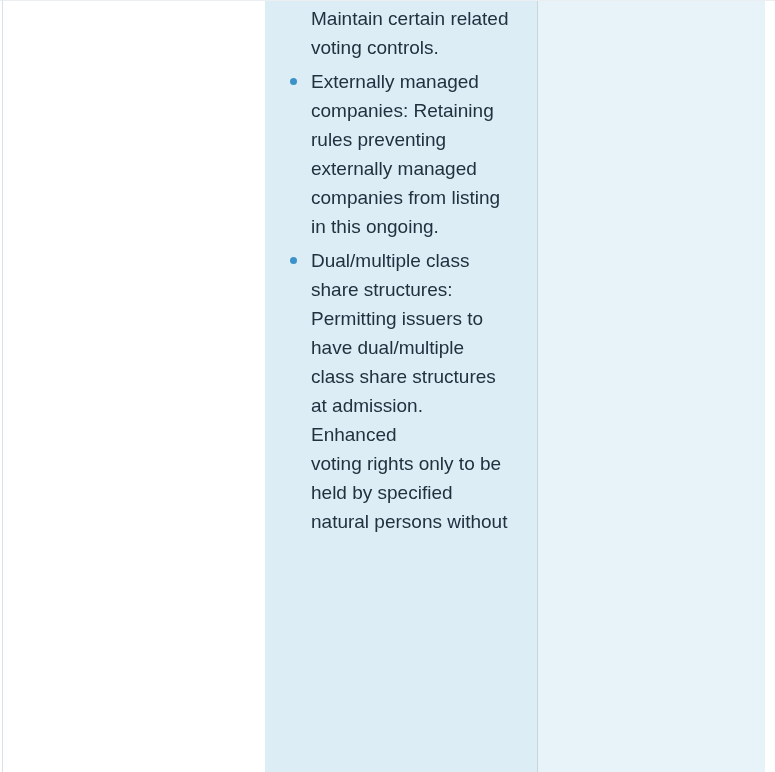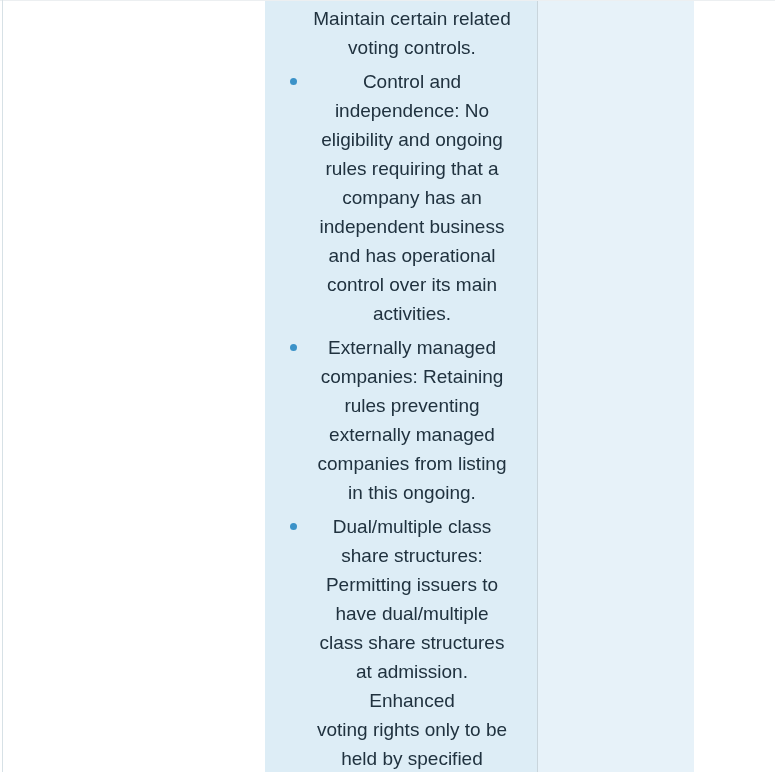--- a/index.html
+++ b/index.html
@@ -23,21 +23,21 @@
   }
   
   .left-hairline {
     position: absolute; top: 0; left: 2px;
     width: 1px; height: 772px;
     background: #d7e1e6;
   }
   .row {
     position: absolute; top: 0; left: 0;
     display: flex;
-    width: 694px; height: 772px; text-align: center;
+    width: 765px; height: 772px;
   }
   .cell-left {
     width: 265px;
     background: #ffffff;
   }
   .cell-middle {
     width: 272px;
     background: #ddedf6;
     box-sizing: border-box;
     padding: 4px 24px 0 46px;
@@ -75,32 +75,20 @@
 
     <div class="cell-left"></div>
 
     <div class="cell-middle">
 
       <div class="bullet-item">
         <span class="item-text">Maintain certain related
 voting controls.</span>
       </div>
 
-      <div class="bullet-item">
-        <span class="bullet-dot"></span>
-        <span class="item-text">Control and
-independence: No
-eligibility and ongoing
-rules requiring that a
-company has an
-independent business
-and has operational
-control over its main
-activities.</span>
-      </div>
 
       <div class="bullet-item">
         <span class="bullet-dot"></span>
         <span class="item-text">Externally managed
 companies: Retaining
 rules preventing
 externally managed
 companies from listing
 in this ongoing.</span>
       </div>

